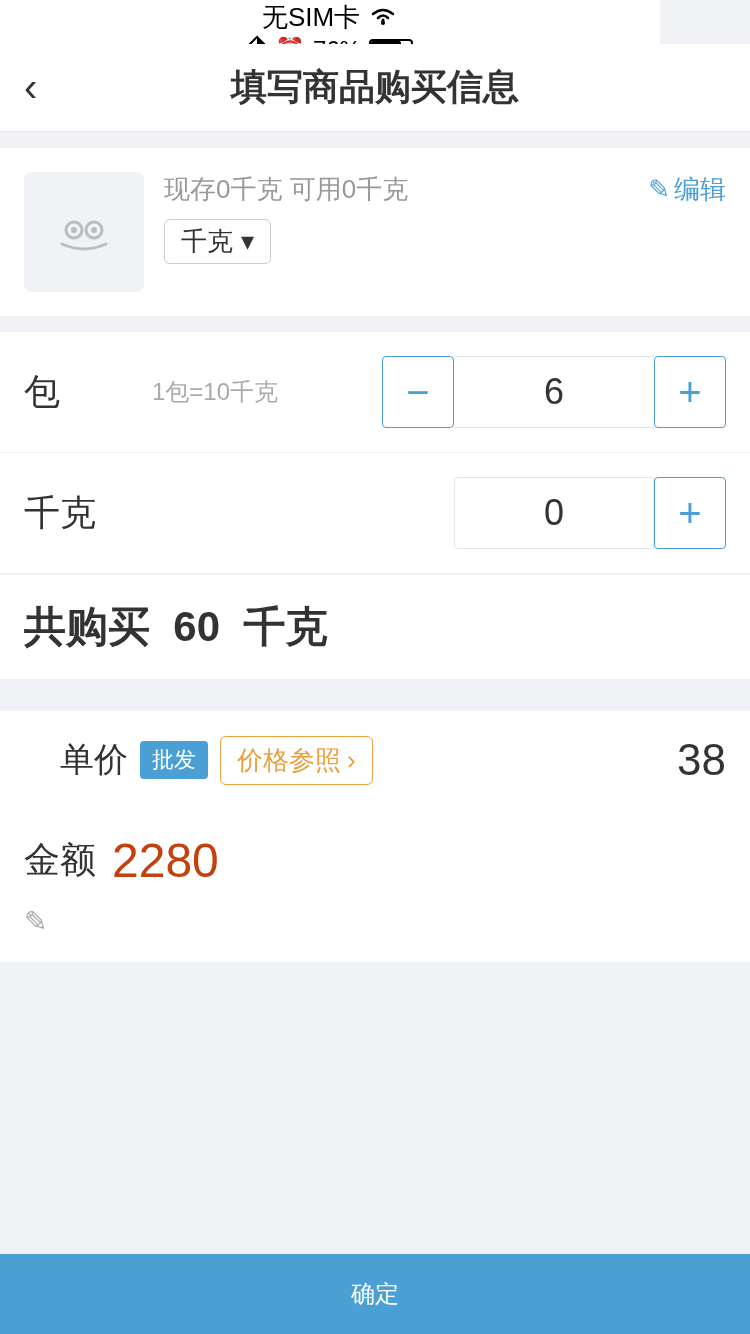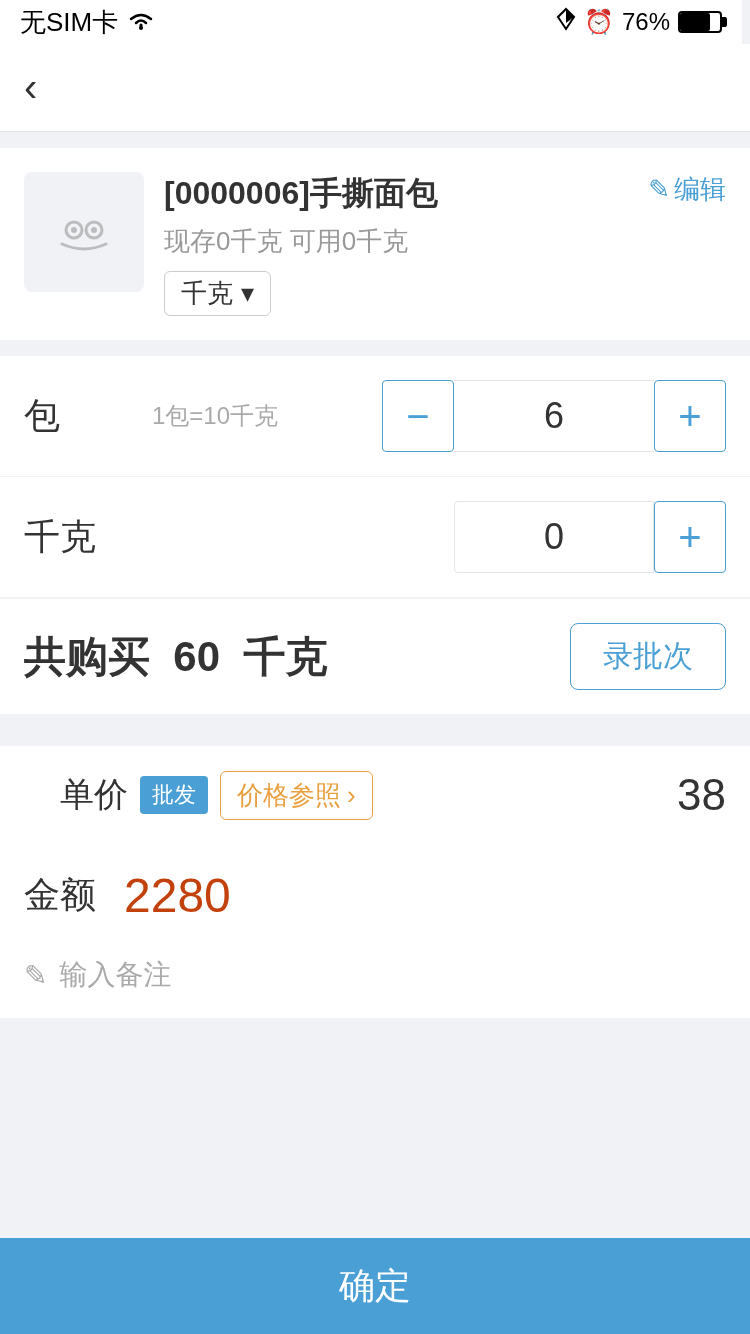--- a/index.html
+++ b/index.html
@@ -8,29 +8,30 @@
       width: 750px;
       min-height: 1334px;
       font-family: -apple-system, "PingFang SC", "Helvetica Neue", sans-serif;
       background: #f0f2f5;
       position: relative;
       overflow-x: hidden;
     }
 
     
     .status-bar {
-      width: 742px;
+      width: 660px;
       height: 44px;
       background: #fff;
       display: flex;
       align-items: center;
       justify-content: space-between;
       padding: 0 20px;
       font-size: 28px;
       color: #000;
+      flex-direction: column;
     }
     .status-left {
       display: flex;
       align-items: center;
       gap: 8px;
       font-size: 26px;
       font-weight: 500;
     }
     .status-center {
       font-size: 30px;
@@ -322,22 +323,22 @@
     }
 
     
     .amount-section {
       background: #fff;
       padding: 24px;
     }
     .amount-row {
       display: flex;
       align-items: center;
-      gap: 28px;
-      margin-bottom: 33px;
+      gap: 16px;
+      margin-bottom: 17px;
     }
     .amount-label {
       font-size: 36px;
       color: #333;
     }
     .amount-value {
       font-size: 48px;
       font-weight: 400;
       color: #c2410c;
     }
@@ -357,26 +358,26 @@
       height: 300px;
       background: #f0f2f5;
     }
 
     
     .confirm-btn {
       position: fixed;
       bottom: 0;
       left: 0;
       width: 750px;
-      height: 96px;
+      height: 80px;
       background: #4a9fd4;
       display: flex;
       align-items: center;
       justify-content: center;
-      font-size: 36px;
+      font-size: 24px;
       color: #fff;
       font-weight: 500;
       cursor: pointer;
       border: none;
       outline: none;
     }
   </style>
 </head>
 <body>
 
@@ -402,36 +403,36 @@
     <span>⏰</span>
     <span>76%</span>
     <span class="battery-icon">
       <div class="battery-fill"></div>
     </span>
   </div>
 </div>
 
 <div class="nav-bar">
   <div class="nav-back">‹</div>
+  <div class="nav-title">填写商品购买信息</div>
 </div>
 
 <div class="content">
 
   <div class="product-card">
     <div class="product-image">
       <svg viewBox="0 0 60 60" fill="none" xmlns="http://www.w3.org/2000/svg">
         <circle cx="20" cy="28" r="8" stroke="#888" stroke-width="3" fill="none"></circle>
         <circle cx="40" cy="28" r="8" stroke="#888" stroke-width="3" fill="none"></circle>
         <circle cx="20" cy="28" r="3" fill="#888"></circle>
         <circle cx="40" cy="28" r="3" fill="#888"></circle>
         <path d="M8 42 Q30 52 52 42" stroke="#888" stroke-width="3" fill="none" stroke-linecap="round"></path>
       </svg>
     </div>
     <div class="product-info">
-      <div class="product-name">[0000006]手撕面包</div>
       <div class="product-stock">现存0千克   可用0千克</div>
       <div class="product-unit">
         <div class="unit-select">
           <span>千克</span>
           <span>▾</span>
         </div>
       </div>
     </div>
     <div class="edit-btn">
       <span>✎</span>
@@ -461,21 +462,20 @@
         <div class="btn-plus">+</div>
       </div>
     </div>
 
     <div class="total-row">
       <div class="total-text">
         <span>共购买</span>
         &nbsp;<span>60</span>&nbsp;
         <span>千克</span>
       </div>
-      <button class="batch-btn">录批次</button>
     </div>
   </div>
 
   <div class="divider"></div>
 
   <div class="price-section">
     <div class="price-left">
       <span class="price-label">单价</span>
       <span class="price-tag">批发</span>
       <div class="price-ref-btn">
@@ -486,21 +486,20 @@
     <div class="price-value">38</div>
   </div>
 
   <div class="amount-section">
     <div class="amount-row">
       <span class="amount-label">金额</span>
       <span class="amount-value">2280</span>
     </div>
     <div class="note-row">
       <span class="note-icon">✎</span>
-      <span>输入备注</span>
     </div>
   </div>
 
   <div class="bottom-gray"></div>
 
 </div>
 
 <button class="confirm-btn">确定</button>
 
 </body></html>

